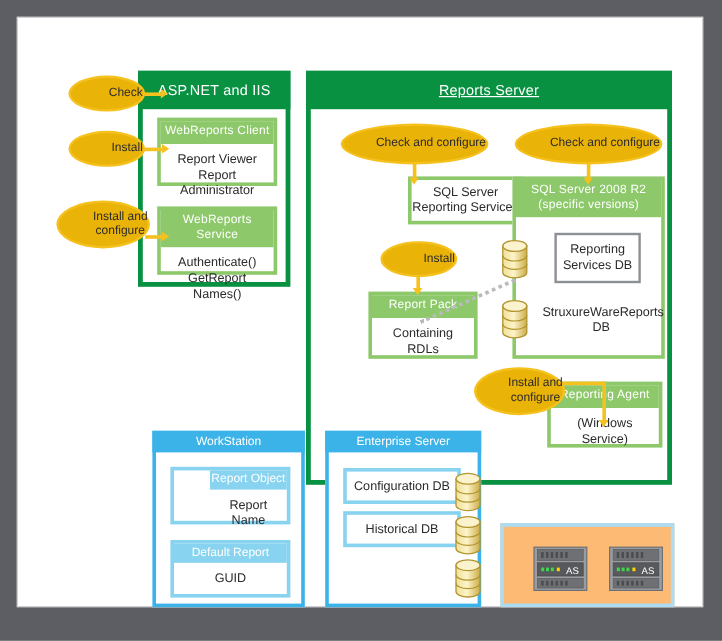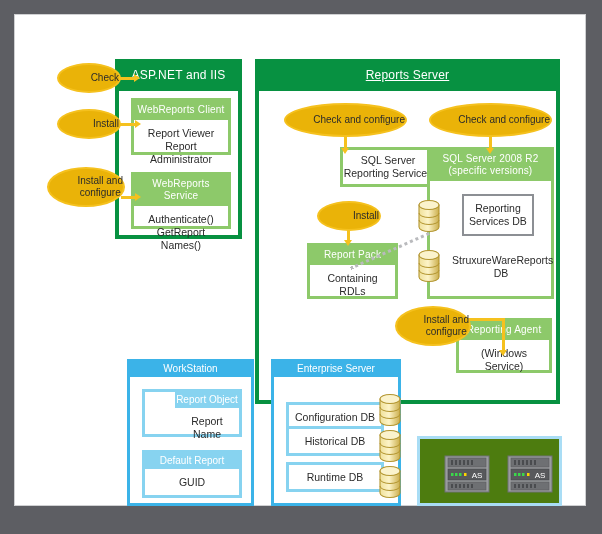--- a/index.html
+++ b/index.html
@@ -95,21 +95,21 @@
   .box-lblue-head{
     background:#87d3f0;color:#ffffff;font-size:10px;
     text-align:center;padding:2px 0 3px;
   }
   .box-lblue-plain{
     border:3px solid #87d3f0;background:#ffffff;
     display:flex;align-items:center;justify-content:center;
     font-size:10.5px;color:#2b2b2b;
   }
   .panel-blue-light{
-    border:3px solid #a9ddf5;background:#4d7c0f;
+    border:3px solid #a9ddf5;background:#fdba74;
   }
 
   
   .box-gray{
     border:2px solid #8c8f94;
     background:#ffffff;
     display:flex;align-items:center;justify-content:center;
     text-align:center;font-size:10.5px;color:#2b2b2b;line-height:13px;
   }
   .plain-text{
@@ -283,23 +283,22 @@
 
     <div class="abs box-lblue" style="left:12px;top:88px;width:100px;height:48px;">
       <div class="box-lblue-head">Default Report</div>
       <div class="box-body">GUID</div>
     </div>
   </div>
 
   <div class="abs panel-blue" style="left:256px;top:344px;width:130px;height:147px;">
     <div class="panel-blue-head" style="width:130px;">Enterprise Server</div>
 
-    <div class="abs box-lblue-plain" style="left:12px;top:28px;width:98px;height:30px;margin-top:12px;">Configuration DB</div>
+    <div class="abs box-lblue-plain" style="left:12px;top:28px;width:98px;height:30px;">Configuration DB</div>
     <div class="abs box-lblue-plain" style="left:12px;top:64px;width:98px;height:30px;">Historical DB</div>
-    <div class="abs box-lblue-plain" style="left:12px;top:100px;width:98px;height:30px;">Runtime DB</div>
   </div>
 
   <svg class="abs db-cyl" style="left:362px;top:378px;" width="26" height="34" viewBox="0 0 26 34">
     <path d="M3 6 h20 v22 a10 4.5 0 0 1 -20 0 z" fill="url(#g1)" stroke="#b3952f" stroke-width="1.1"></path>
     <ellipse cx="13" cy="6" rx="10" ry="4.5" fill="#fbf3cd" stroke="#b3952f" stroke-width="1.1"></ellipse>
     <path d="M3 14 a10 4.5 0 0 0 20 0" fill="none" stroke="#b3952f" stroke-width="1"></path>
     <path d="M3 21 a10 4.5 0 0 0 20 0" fill="none" stroke="#b3952f" stroke-width="1"></path>
   </svg>
   <svg class="abs db-cyl" style="left:362px;top:414px;" width="26" height="34" viewBox="0 0 26 34">
     <path d="M3 6 h20 v22 a10 4.5 0 0 1 -20 0 z" fill="url(#g1)" stroke="#b3952f" stroke-width="1.1"></path>

